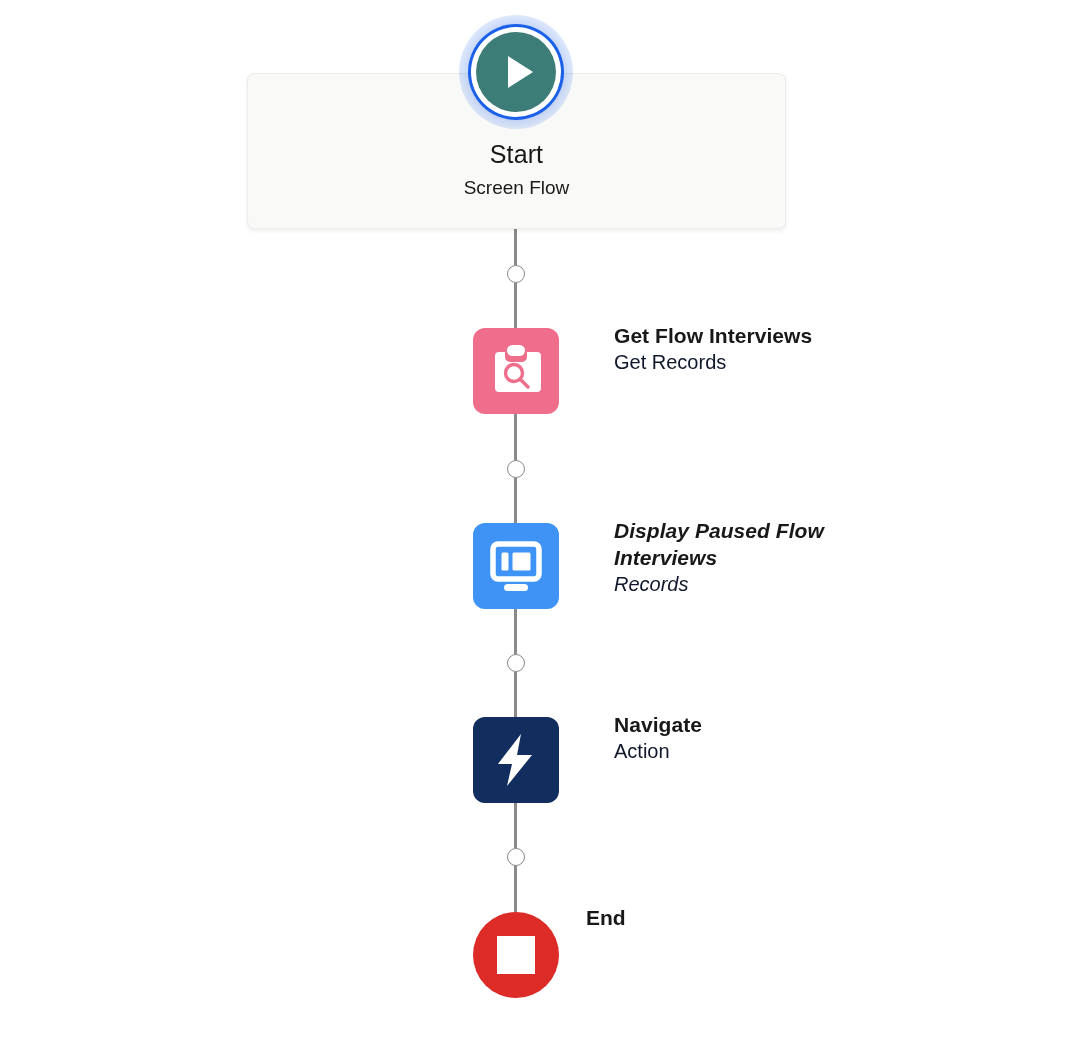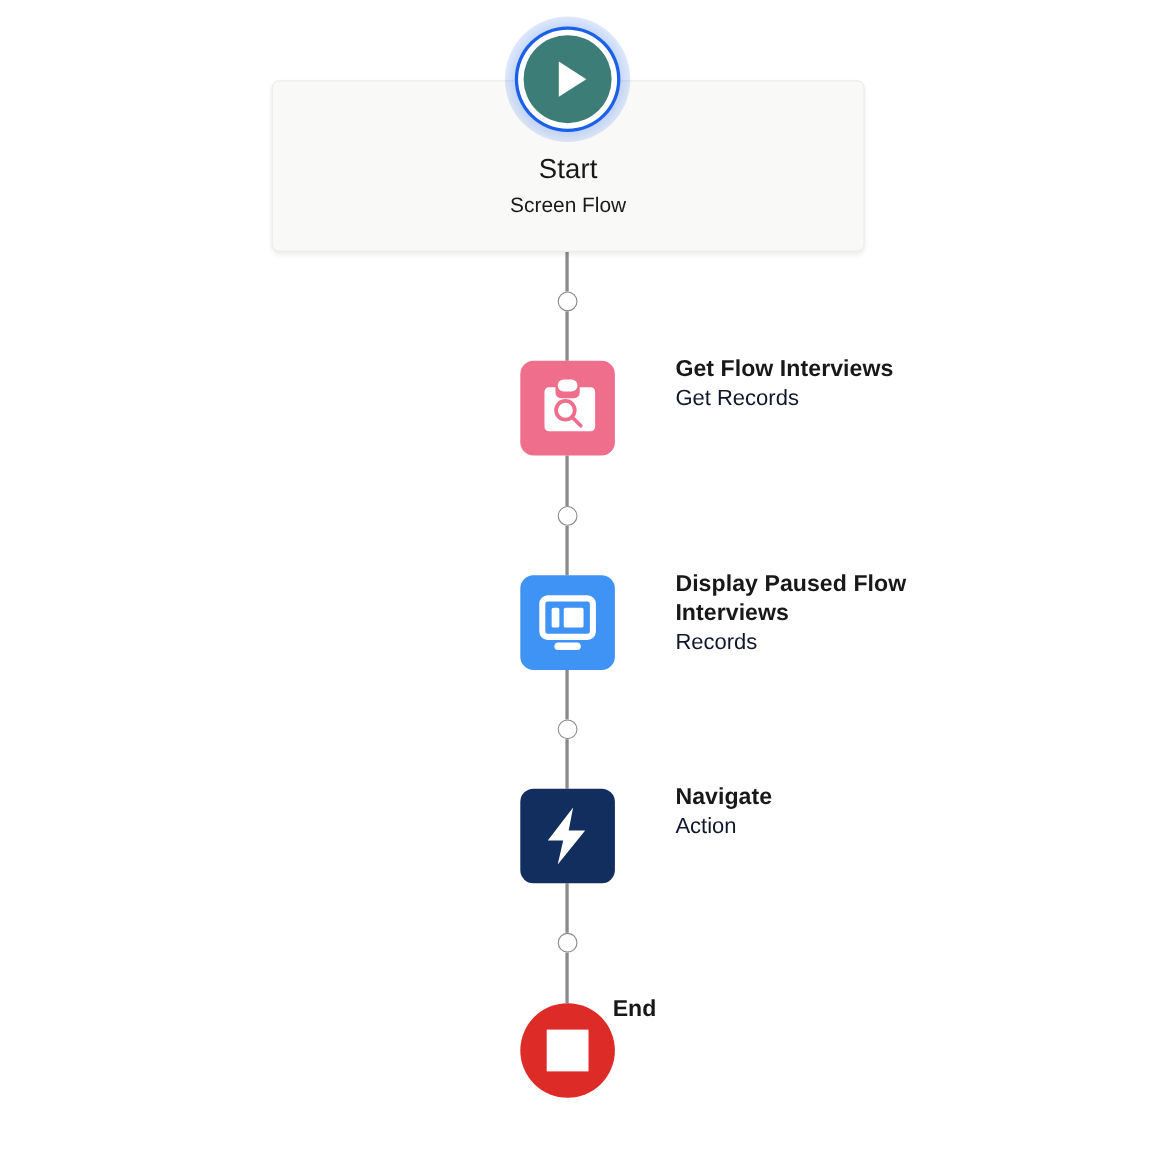--- a/index.html
+++ b/index.html
@@ -178,21 +178,21 @@
   .end-square {
     position: absolute;
     left: 24px;
     top: 24px;
     width: 38px;
     height: 38px;
     background: #ffffff;
   }
   .end-label {
     position: absolute;
-    left: 557px;
+    left: 586px;
     top: 906px;
     font-size: 21px;
     font-weight: bold;
     color: #181818;
   }
 </style>
 </head>
 <body>
 
 <div id="flow-canvas">
@@ -249,21 +249,21 @@
     <svg viewBox="0 0 86 86" width="86" height="86">
 
       <rect x="20" y="21" width="46" height="35" rx="5" fill="none" stroke="#ffffff" stroke-width="5.5"></rect>
 
       <rect x="28.5" y="29.5" width="7" height="18" rx="1.5" fill="#ffffff"></rect>
       <rect x="39.5" y="29.5" width="18" height="18" rx="1.5" fill="#ffffff"></rect>
 
       <rect x="31" y="61" width="24" height="7" rx="3.5" fill="#ffffff"></rect>
     </svg>
   </div>
-  <div class="node-label" style="top:517px;">
+  <div class="node-label" style="top:517px;font-style:italic;">
     <div class="name">Display Paused Flow Interviews</div>
     <div class="type">Records</div>
   </div>
 
   <div class="node-icon navy" style="top:717px;">
     <svg viewBox="0 0 86 86" width="86" height="86">
       <path d="M48 17 L25 47 h14 L34 69 L59 38 h-15 Z" fill="#ffffff"></path>
     </svg>
   </div>
   <div class="node-label" style="top:711px;">

